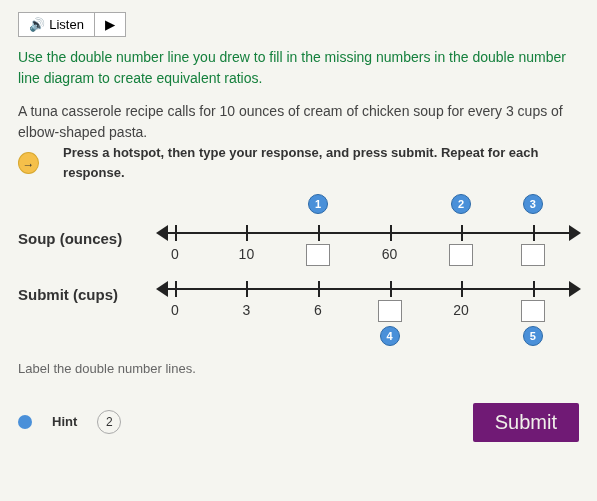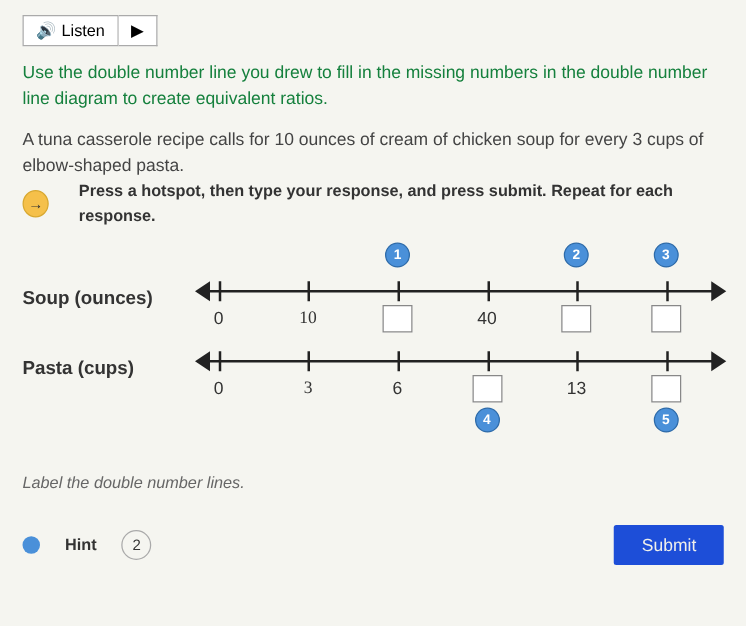--- a/index.html
+++ b/index.html
@@ -125,24 +125,23 @@
     background: #4a90d9;
     border: 1px solid #2d6aa8;
     color: #fff;
     font-size: 11px;
     font-weight: 700;
     display: flex; align-items: center; justify-content: center;
     transform: translateX(-50%);
     cursor: pointer;
   }
   .caption {
-    font-style: italic;
     color: #666;
     font-size: 13px;
-    margin-top: 30px;
+    margin-top: 13px;
     margin-bottom: 24px;
   }
   .footer-row {
     display: flex;
     align-items: center;
     justify-content: space-between;
   }
   .hint-wrap { display: flex; align-items: center; gap: 20px; }
   .bulb {
     width: 14px; height: 14px;
@@ -152,30 +151,30 @@
   }
   .hint-label { font-weight: 600; font-size: 13px; }
   .hint-count {
     width: 24px; height: 24px;
     border-radius: 50%;
     border: 1px solid #aaa;
     display: flex; align-items: center; justify-content: center;
     font-size: 12px;
   }
   .submit-btn {
-    background: #1d4ed8;
+    background: #701a75;
     color: #f0f0ea;
     border: none;
     padding: 8px 22px;
-    font-size: 14px;
+    font-size: 20px;
     border-radius: 2px;
     cursor: default;
   }
   
-  .p0 { left: 4%; } .p1 { left: 21%; font-family: Liberation Serif, serif; } .p2 { left: 38%; }
+  .p0 { left: 4%; } .p1 { left: 21%; } .p2 { left: 38%; }
   .p3 { left: 55%; } .p4 { left: 72%; } .p5 { left: 89%; }
 </style>
 </head>
 <body>
 
 <div class="listen-bar">
   <button class="listen-btn">
     <span>🔊</span>
     <span>Listen</span>
   </button>
@@ -202,55 +201,55 @@
       <div class="arrow-right"></div>
       <div class="tick p0"></div>
         <div class="tick p1"></div>
         <div class="tick p2"></div>
       <div class="tick p3"></div>
         <div class="tick p4"></div>
         <div class="tick p5"></div>
       <span class="tick-label p0">0</span>
       <span class="tick-label p1">10</span>
       <div class="input-box p2"></div>
-      <span class="tick-label p3">40</span>
+      <span class="tick-label p3">60</span>
       <div class="input-box p4"></div>
       <div class="input-box p5"></div>
 
       <div class="hotspot p2" style="top:-28px;">
           <span>1</span>
         </div>
       <div class="hotspot p4" style="top:-28px;">
           <span>2</span>
         </div>
       <div class="hotspot p5" style="top:-28px;">
           <span>3</span>
         </div>
     </div>
   </div>
 
   <div style="height:18px;"></div>
 
   <div class="line-row">
-    <div class="line-label">Pasta (cups)</div>
+    <div class="line-label">Submit (cups)</div>
     <div class="line-wrap">
       <div class="arrow-left"></div>
       <div class="num-line"></div>
       <div class="arrow-right"></div>
       <div class="tick p0"></div>
         <div class="tick p1"></div>
         <div class="tick p2"></div>
       <div class="tick p3"></div>
         <div class="tick p4"></div>
         <div class="tick p5"></div>
       <span class="tick-label p0">0</span>
       <span class="tick-label p1">3</span>
       <span class="tick-label p2">6</span>
       <div class="input-box p3"></div>
-      <span class="tick-label p4">13</span>
+      <span class="tick-label p4">20</span>
       <div class="input-box p5"></div>
 
       <div class="hotspot p3" style="top:48px;">
           <span>4</span>
         </div>
       <div class="hotspot p5" style="top:48px;">
           <span>5</span>
         </div>
     </div>
   </div>

